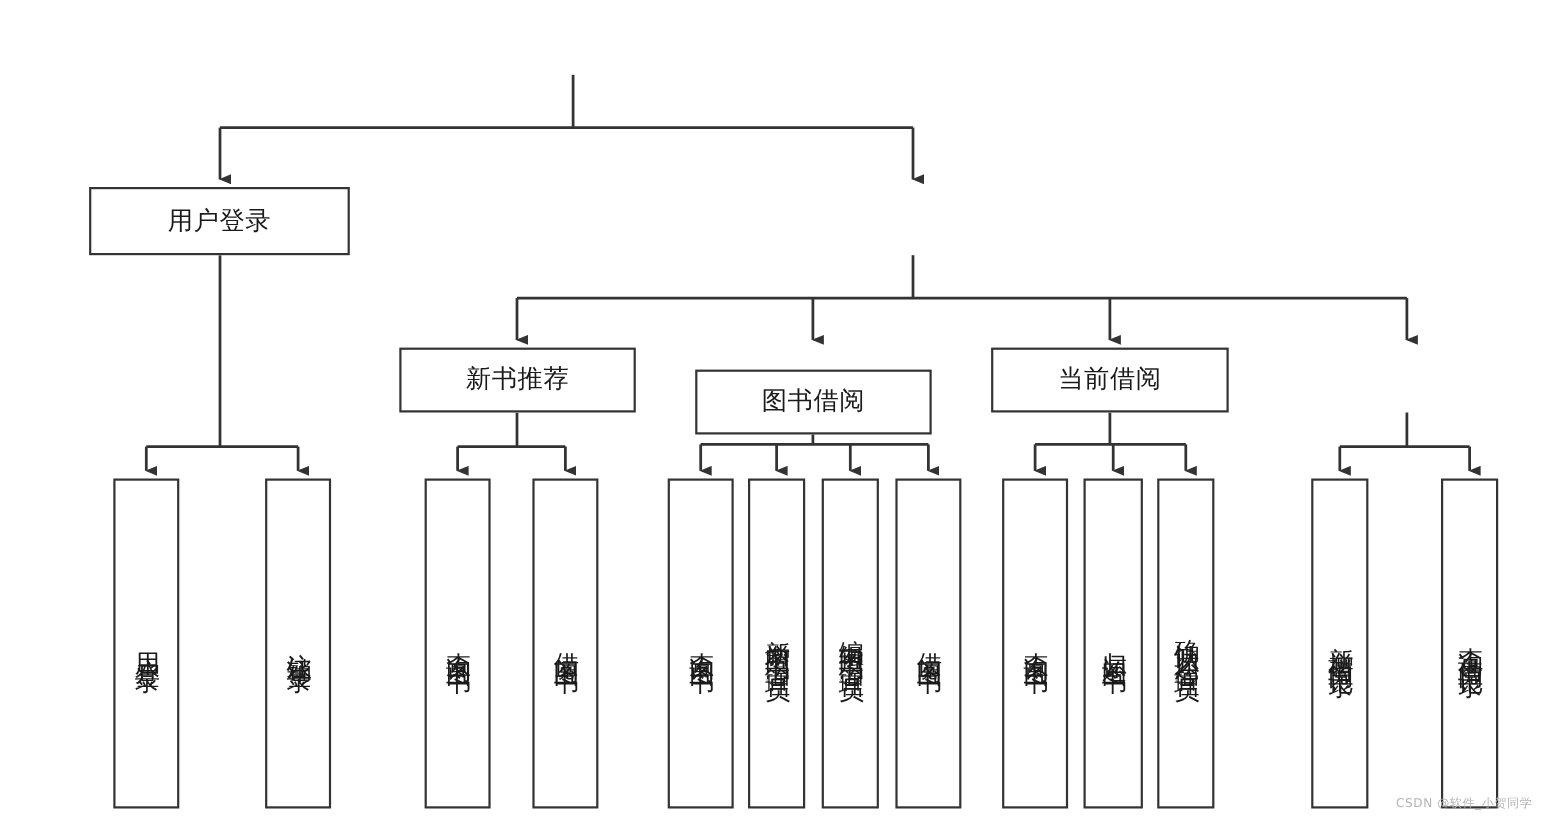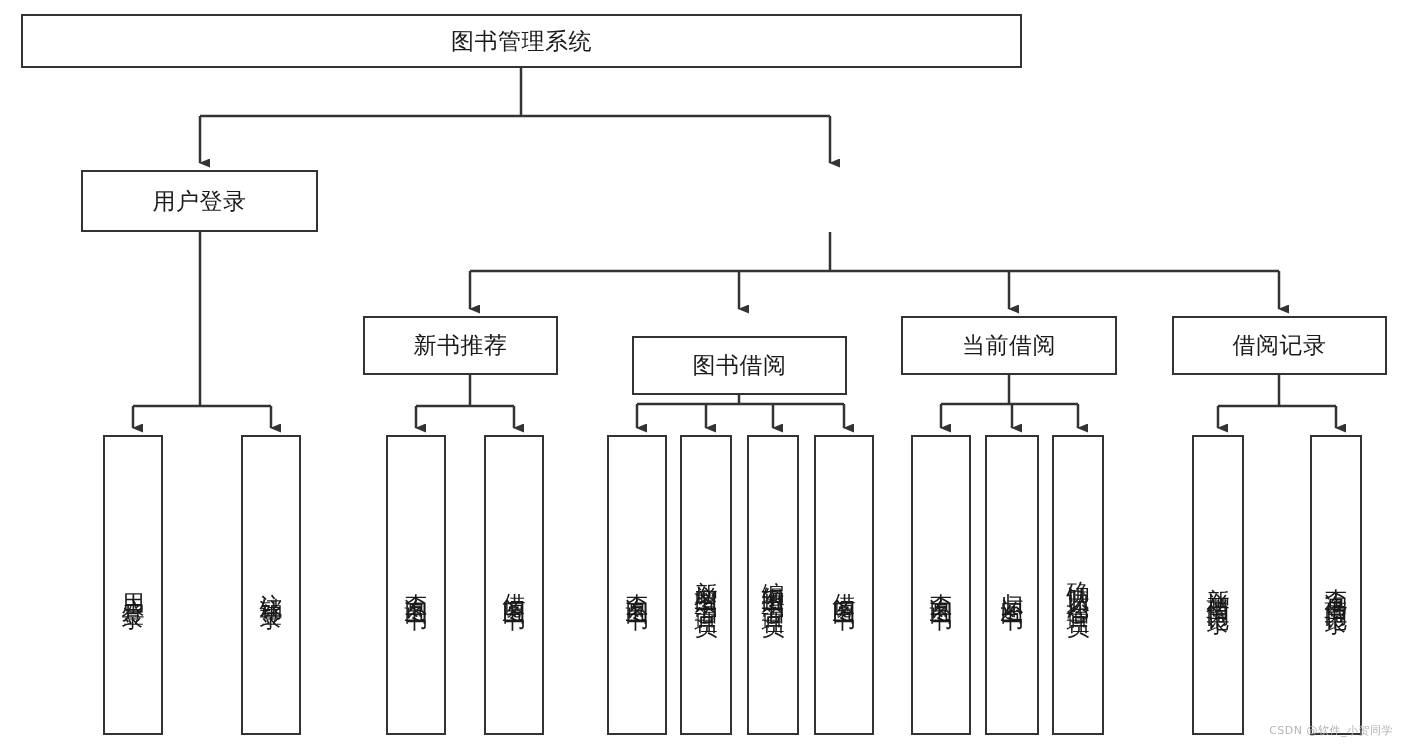--- a/index.html
+++ b/index.html
@@ -122,39 +122,33 @@
       <path d="M 1012,404 L 1012,428" marker-end="url(#arrowhead)"></path>
       <path d="M 1078,404 L 1078,428" marker-end="url(#arrowhead)"></path>
 
       <path d="M 1279,375 L 1279,406"></path>
       <path d="M 1218,406 L 1336,406"></path>
       <path d="M 1218,406 L 1218,428" marker-end="url(#arrowhead)"></path>
       <path d="M 1336,406 L 1336,428" marker-end="url(#arrowhead)"></path>
     </g>
   </svg>
 
-  <div class="node horiz" id="node-root" style="left: 21px; top: 14px; width: 1001px; height: 54px; border-color: rgb(51, 51, 51); background: rgb(255, 255, 255);">
-    <span class="node-label" style="color: rgb(26, 26, 26);">图书管理系统</span>
-  </div>
 
   <div class="node horiz" id="node-l2-0" style="left: 81px; top: 170px; width: 237px; height: 62px; border-color: rgb(51, 51, 51); background: rgb(255, 255, 255);">
     <span class="node-label" style="color: rgb(26, 26, 26);">用户登录</span>
   </div>
 
-  <div class="node horiz" id="node-l3-0" style="left: 363px; top: 316px; width: 195px; height: 59px; border-color: rgb(51, 51, 51); background: rgb(255, 255, 255);">
+  <div class="node horiz" id="node-l3-0" style="left: 363px; top: 316px; width: 215px; height: 59px; border-color: rgb(51, 51, 51); background: rgb(255, 255, 255);">
     <span class="node-label" style="color: rgb(26, 26, 26);">新书推荐</span>
   </div>
   <div class="node horiz" id="node-l3-1" style="left: 632px; top: 316px; width: 215px; height: 59px; border-color: rgb(51, 51, 51); background: rgb(255, 255, 255); margin-top: 20px;">
     <span class="node-label" style="color: rgb(26, 26, 26);">图书借阅</span>
   </div>
   <div class="node horiz" id="node-l3-2" style="left: 901px; top: 316px; width: 216px; height: 59px; border-color: rgb(51, 51, 51); background: rgb(255, 255, 255); align-items: center;">
     <span class="node-label" style="color: rgb(26, 26, 26);">当前借阅</span>
-  </div>
-  <div class="node horiz" id="node-l3-3" style="left: 1172px; top: 316px; width: 215px; height: 59px; border-color: rgb(51, 51, 51); background: rgb(255, 255, 255);">
-    <span class="node-label" style="color: rgb(26, 26, 26);">借阅记录</span>
   </div>
 
   <div class="node vert" id="node-leaf-0" style="left: 103px; top: 435px; width: 60px; height: 300px; border-color: rgb(51, 51, 51); background: rgb(255, 255, 255);">
     <span class="node-label" style="color: rgb(26, 26, 26);">用户登录</span>
   </div>
   <div class="node vert" id="node-leaf-1" style="left: 241px; top: 435px; width: 60px; height: 300px; border-color: rgb(51, 51, 51); background: rgb(255, 255, 255);">
     <span class="node-label" style="color: rgb(26, 26, 26);">注销登录</span>
   </div>
   <div class="node vert" id="node-leaf-2" style="left: 386px; top: 435px; width: 60px; height: 300px; border-color: rgb(51, 51, 51); background: rgb(255, 255, 255);">
     <span class="node-label" style="color: rgb(26, 26, 26);">查询图书</span>

